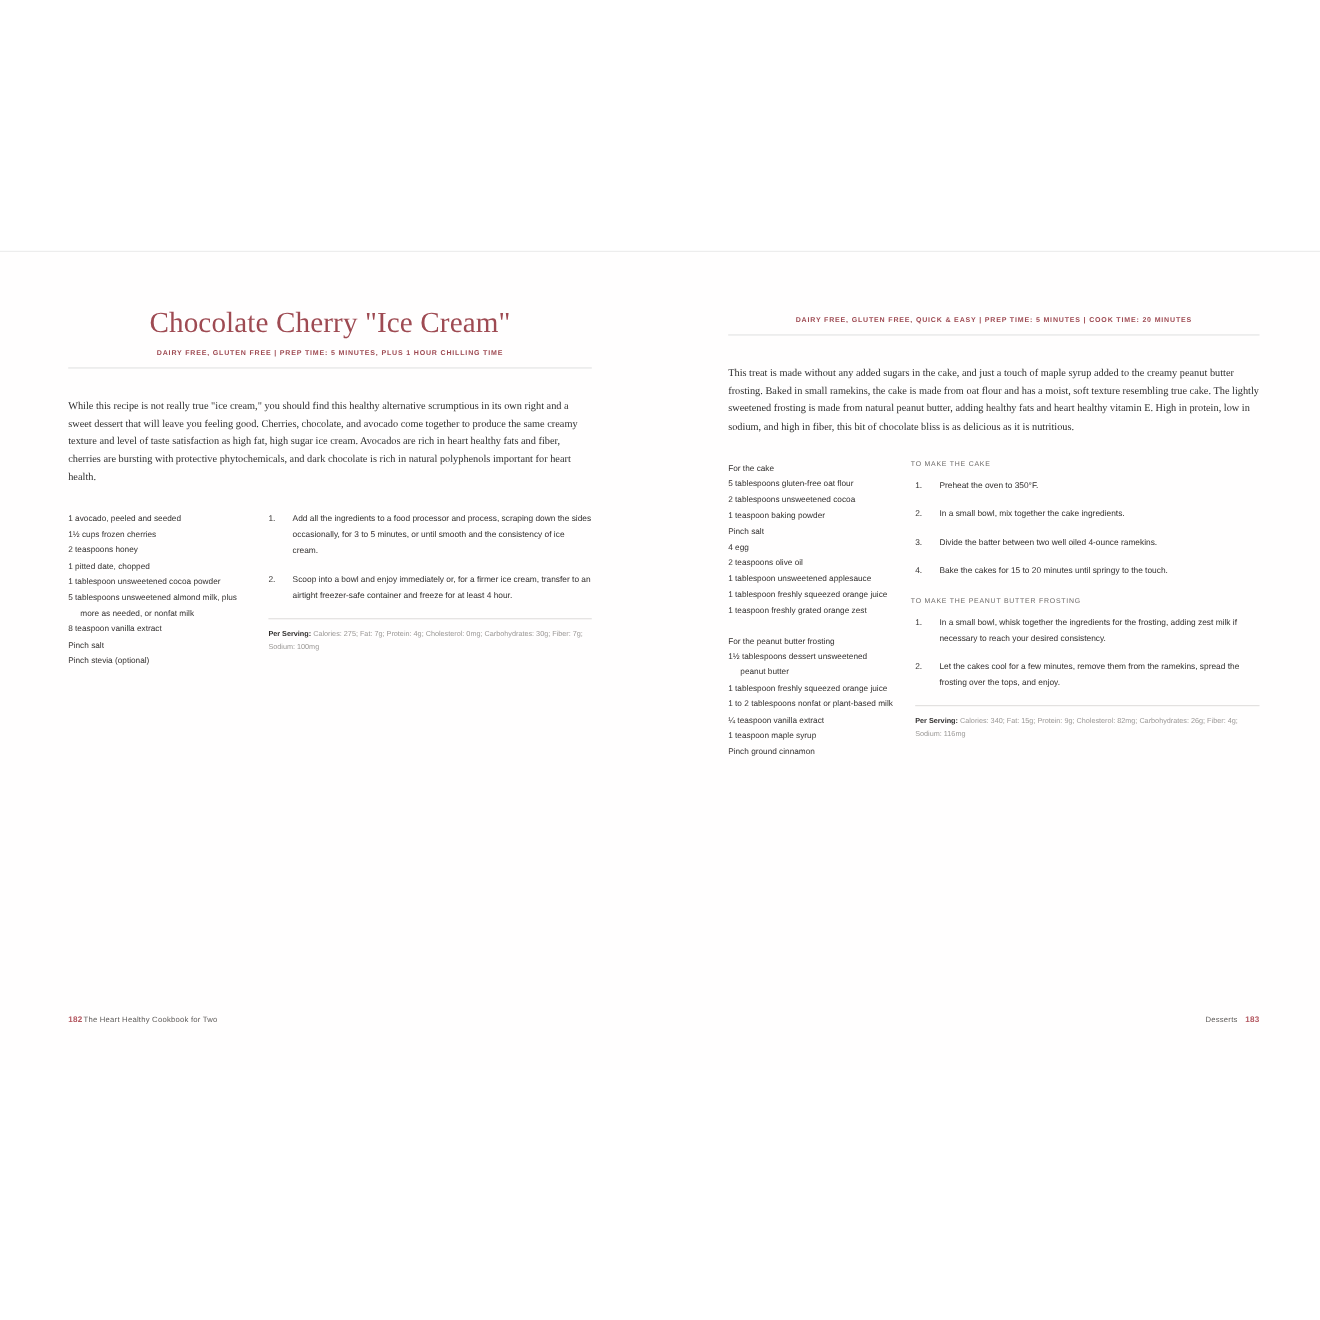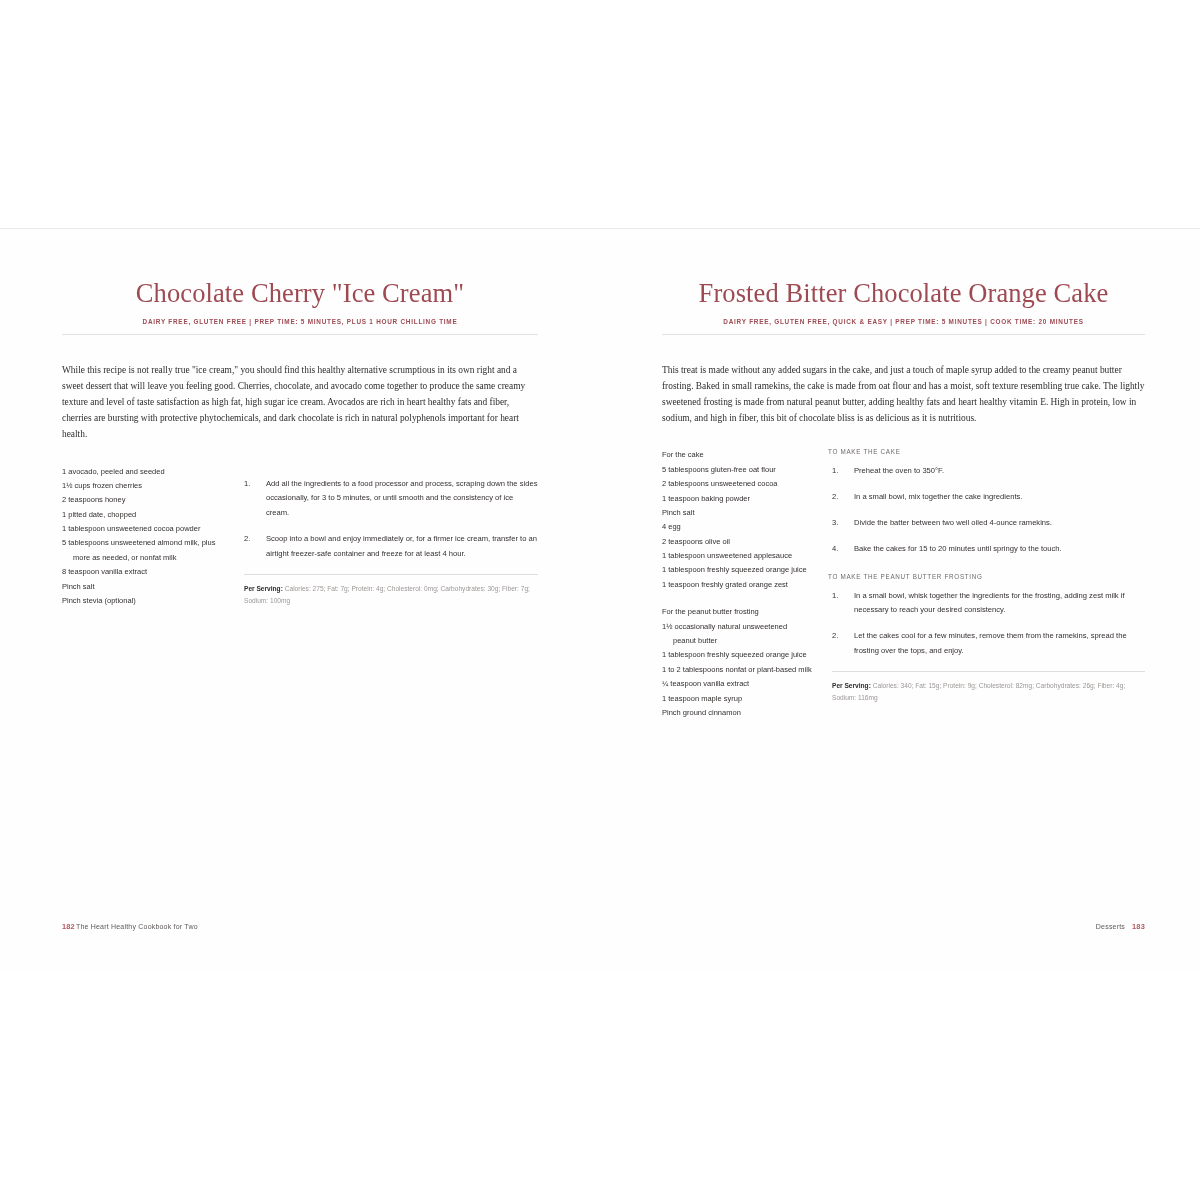--- a/index.html
+++ b/index.html
@@ -103,21 +103,21 @@
   }
   .ing.nohang { padding-left: 0; text-indent: 0; }
   .ing-group-label { margin-bottom: 0px; }
   .ing-spacer { height: 13px; }
 
   .col-steps {
     flex: 1;
     padding-left: 16px;
     box-sizing: border-box;
   }
-  .page.left  .col-steps { padding-left: 18px; margin-top: 12px; }
+  .page.left  .col-steps { padding-left: 18px; }
 
   .section-label {
     font-family: "Liberation Sans", sans-serif;
     font-size: 6.3px;
     letter-spacing: 0.7px;
     text-transform: uppercase;
     color: #6d6a68;
     margin-bottom: 9px;
   }
   .section-label.second { margin-top: 16px; }
@@ -228,21 +228,20 @@
 
     </div>
 
     <div class="footer left">
       <span class="folio">182</span><span>The Heart Healthy Cookbook for Two</span>
     </div>
   </div>
 
   <div class="page right">
 
-    <h1 class="recipe-title">Frosted Bitter Chocolate Orange Cake</h1>
 
     <div class="recipe-meta">DAIRY FREE, GLUTEN FREE, QUICK &amp; EASY | PREP TIME: 5 MINUTES | COOK TIME: 20 MINUTES</div>
 
     <div class="rule"></div>
 
     <p class="intro">This treat is made without any added sugars in the cake, and just a touch of maple syrup added to the creamy peanut butter frosting. Baked in small ramekins, the cake is made from oat flour and has a moist, soft texture resembling true cake. The lightly sweetened frosting is made from natural peanut butter, adding healthy fats and heart healthy vitamin E. High in protein, low in sodium, and high in fiber, this bit of chocolate bliss is as delicious as it is nutritious.</p>
 
     <div class="body-cols">
 
       <div class="col-ingredients">
@@ -253,21 +252,21 @@
         <div class="ing">Pinch salt</div>
         <div class="ing">4 egg</div>
         <div class="ing">2 teaspoons olive oil</div>
         <div class="ing">1 tablespoon unsweetened applesauce</div>
         <div class="ing">1 tablespoon freshly squeezed orange juice</div>
         <div class="ing">1 teaspoon freshly grated orange zest</div>
 
         <div class="ing-spacer"></div>
 
         <div class="ing nohang ing-group-label">For the peanut butter frosting</div>
-        <div class="ing">1½ occasionally natural unsweetened peanut butter</div>
+        <div class="ing">1½ tablespoons dessert unsweetened peanut butter</div>
         <div class="ing">1 tablespoon freshly squeezed orange juice</div>
         <div class="ing">1 to 2 tablespoons nonfat or plant-based milk</div>
         <div class="ing">¼ teaspoon vanilla extract</div>
         <div class="ing">1 teaspoon maple syrup</div>
         <div class="ing">Pinch ground cinnamon</div>
       </div>
 
       <div class="col-steps">
 
         <div class="section-label">TO MAKE THE CAKE</div>

